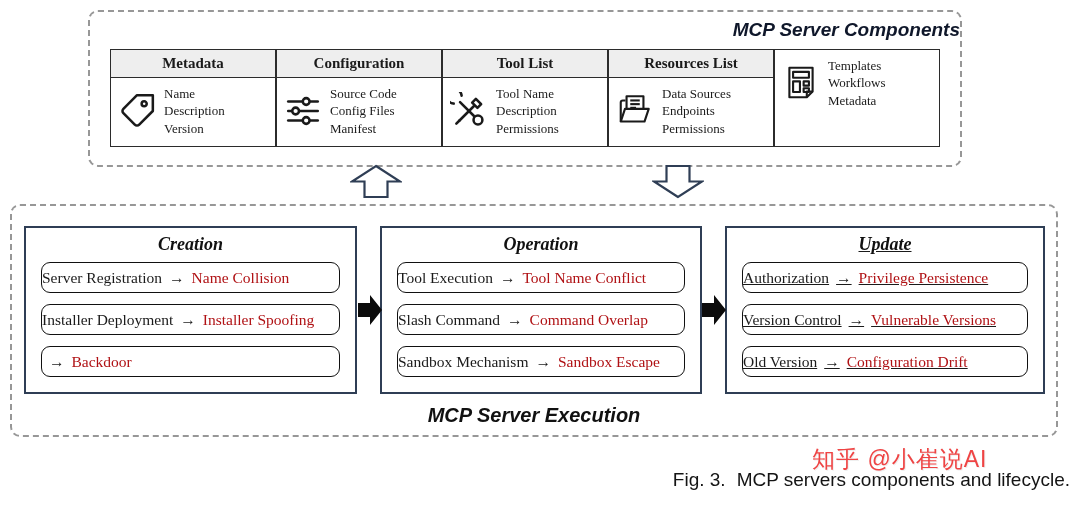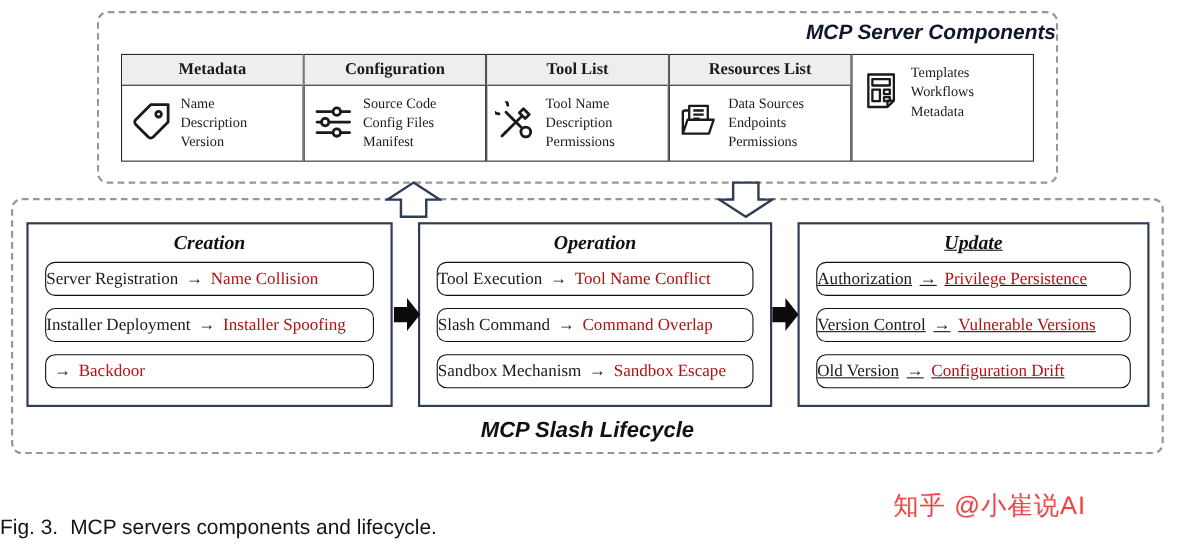--- a/index.html
+++ b/index.html
@@ -18,41 +18,41 @@
   .comp-body{display:flex;align-items:center;height:66px;padding-left:7px;}
   .comp-icon{flex:0 0 38px;height:38px;}
   .comp-items{margin-left:8px;font-size:13px;line-height:1.32;}
 
   
   .flow-arrow{position:absolute;z-index:5;}
   .flow-up{left:350px;top:164px;}
   .flow-down{left:652px;top:164px;}
 
   
-  .lifecycle-panel{position:absolute;left:10px;top:180px;width:1048px;height:233px;
+  .lifecycle-panel{position:absolute;left:10px;top:204px;width:1048px;height:233px;
     border:2px dashed #979797;border-radius:10px;box-sizing:border-box;}
   .stage{position:absolute;top:20px;height:168px;border:2px solid #2f3e55;background:#fff;box-sizing:border-box;}
   .stage-creation{left:12px;width:333px;}
   .stage-operation{left:368px;width:322px;}
   .stage-update{left:713px;width:320px;text-decoration:underline;}
   .stage-title{margin:6px 0 0 0;text-align:center;font:italic bold 18px "Liberation Serif",serif;color:#111;}
   .rows{padding:7px 15px 0 15px;}
   .risk-row{height:31px;border:1.5px solid #111;border-radius:9px;background:#fff;
     display:flex;align-items:center;justify-content:flex-start;margin-bottom:11px;
     font-size:15.5px;white-space:nowrap;box-sizing:border-box;}
   .risk-row .arr{margin:0 7px;color:#1a1a1a;}
   .risk-row .risk{color:#b01114;}
   .stage-arrow{position:absolute;top:86px;}
   .stage-arrow-1{left:346px;}
   .stage-arrow-2{left:690px;}
   .lifecycle-title{position:absolute;left:0;bottom:8px;width:100%;text-align:center;margin:0;
     font:italic bold 20px "Liberation Sans",sans-serif;color:#111;}
 
   
-  .caption{position:absolute;left:0;top:469px;width:100%;text-align:left;
+  .caption{position:absolute;left:0;top:469px;width:100%;text-align:right;
     font:19px "Liberation Sans",sans-serif;color:#141414;}
   .caption .cap-text{margin-left:11px;}
   .watermark{position:absolute;left:812px;top:444px;font:23px "Liberation Sans",sans-serif;
     color:#ef4444;letter-spacing:1px;text-shadow:1px 1px 0 #efefef;}
 
   svg{display:block;}
 </style>
 </head>
 <body>
 
@@ -247,21 +247,21 @@
       <svg width="24" height="36" viewBox="0 0 24 36">
         <polygon points="0,11 12,11 12,3 24,18 12,33 12,25 0,25" fill="#0b0b0b"></polygon>
       </svg>
     </span>
     <span class="stage-arrow stage-arrow-2">
       <svg width="24" height="36" viewBox="0 0 24 36">
         <polygon points="0,11 12,11 12,3 24,18 12,33 12,25 0,25" fill="#0b0b0b"></polygon>
       </svg>
     </span>
 
-    <h2 class="lifecycle-title">MCP Slash Lifecycle</h2>
+    <h2 class="lifecycle-title">MCP Server Execution</h2>
   </section>
 
   <div class="caption">
     <span class="cap-label">Fig. 3.</span><span class="cap-text">MCP servers components and lifecycle.</span>
   </div>
 
   <div class="watermark">知乎 @小崔说AI</div>
 
 </div>
 

